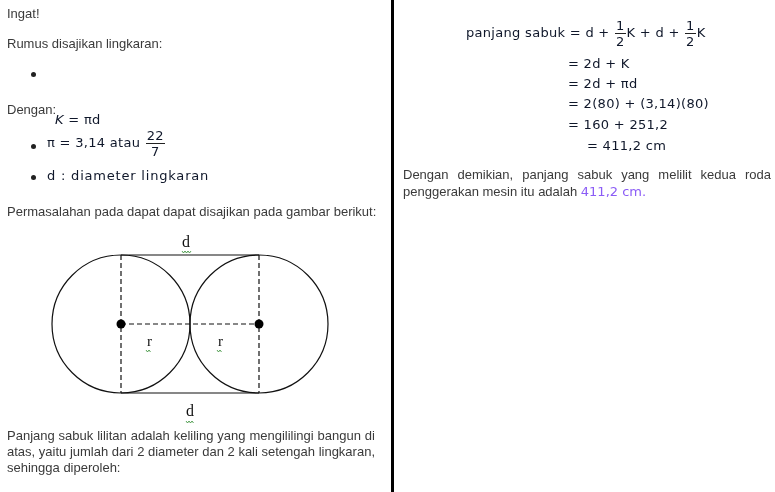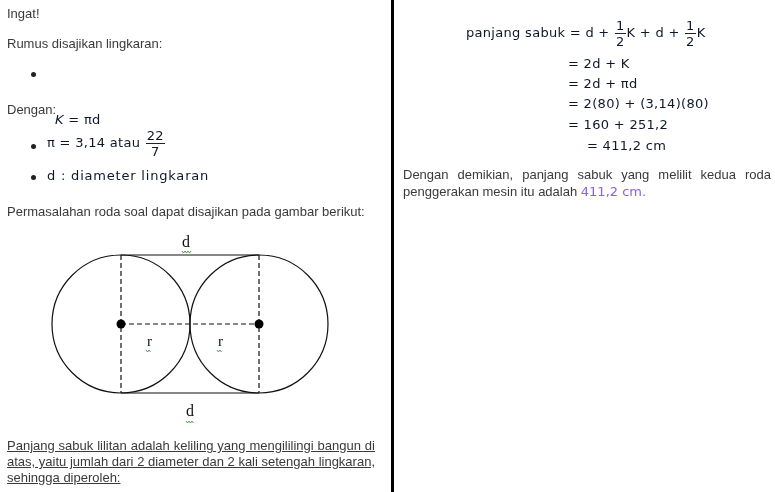--- a/index.html
+++ b/index.html
@@ -36,21 +36,21 @@
     <span>π = 3,14 atau</span>
     <span class="frac">
       <span class="num">22</span>
       <span class="den">7</span>
     </span>
   </div>
 
   <span class="bullet" style="left:31px;top:175px;"></span>
   <div class="abs m" style="left:47px;top:168px;letter-spacing:0.8px;">d : diameter lingkaran</div>
 
-  <div class="abs p" style="left:7px;top:204px;">Permasalahan roda soal dapat disajikan pada gambar berikut:</div>
+  <div class="abs p" style="left:7px;top:204px;">Permasalahan pada dapat dapat disajikan pada gambar berikut:</div>
 
   <svg class="abs" style="left:0;top:0;" width="390" height="430">
     <g stroke="#111" fill="none" stroke-width="1.2">
       <circle cx="121" cy="324" r="69"></circle>
       <circle cx="259" cy="324" r="69"></circle>
       <line x1="121" y1="255" x2="259" y2="255"></line>
       <line x1="121" y1="393" x2="259" y2="393"></line>
       <g stroke-dasharray="5,3">
         <line x1="121" y1="255" x2="121" y2="393"></line>
         <line x1="259" y1="255" x2="259" y2="393"></line>
@@ -64,21 +64,21 @@
       <path d="M186,421 l1.5,2 l1.5,-2 l1.5,2 l1.5,-2 l1.5,2"></path>
       <path d="M146,350 l1.5,2 l1.5,-2 l1.5,2"></path>
       <path d="M217,350 l1.5,2 l1.5,-2 l1.5,2"></path>
     </g>
   </svg>
   <div class="abs" style="left:182px;top:233px;font-family:'Liberation Serif',serif;font-size:16px;color:#111;">d</div>
   <div class="abs" style="left:186px;top:402px;font-family:'Liberation Serif',serif;font-size:16px;color:#111;">d</div>
   <div class="abs" style="left:147px;top:333px;font-family:'Liberation Serif',serif;font-size:15px;color:#111;">r</div>
   <div class="abs" style="left:218px;top:333px;font-family:'Liberation Serif',serif;font-size:15px;color:#111;">r</div>
 
-  <div class="abs just" style="left:7px;top:438px;width:368px;text-decoration:underline;">Panjang sabuk lilitan adalah keliling yang mengililingi bangun di atas, yaitu jumlah dari 2 diameter dan 2 kali setengah lingkaran, sehingga diperoleh:</div>
+  <div class="abs just" style="left:7px;top:428px;width:368px;">Panjang sabuk lilitan adalah keliling yang mengililingi bangun di atas, yaitu jumlah dari 2 diameter dan 2 kali setengah lingkaran, sehingga diperoleh:</div>
 </div>
 
 <div class="divider"></div>
 
 <div>
   <div class="abs m" style="left:466px;top:18px;">
     <span>panjang sabuk</span>
     <span>= d +</span>
     <span class="frac"><span class="num">1</span><span class="den">2</span></span><span>K + d +</span>
     <span class="frac"><span class="num">1</span><span class="den">2</span></span><span>K</span>

